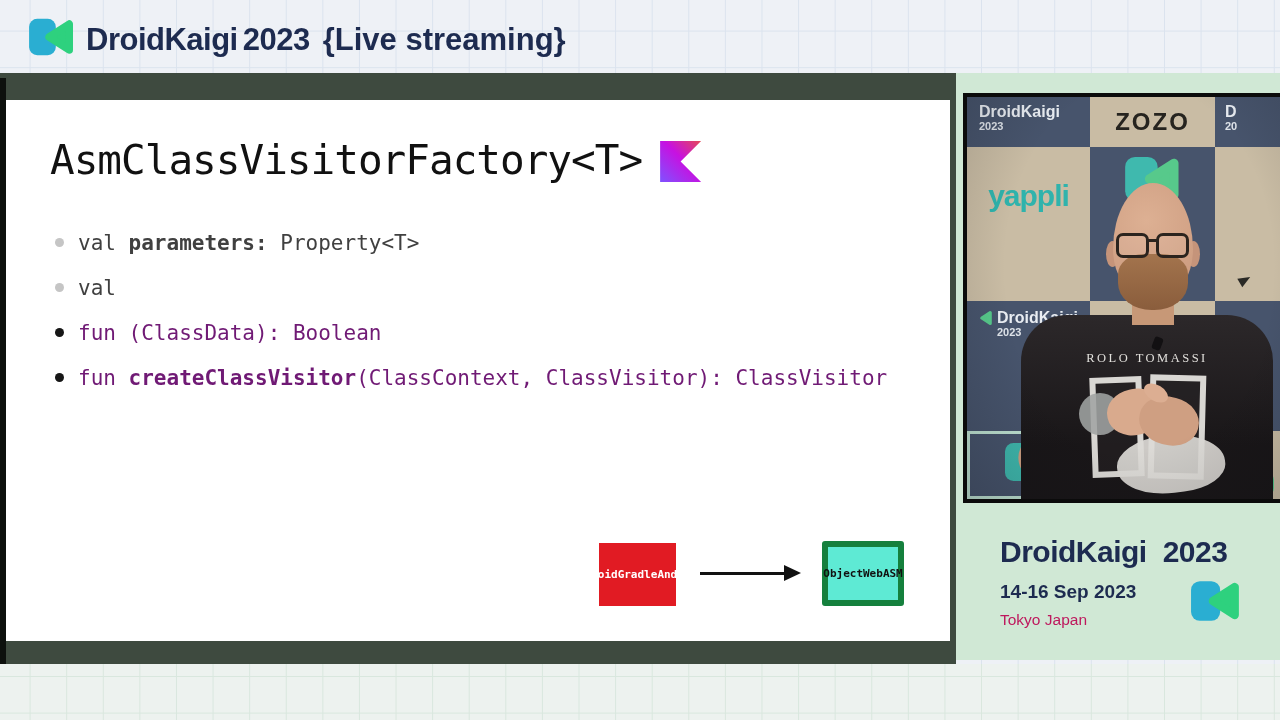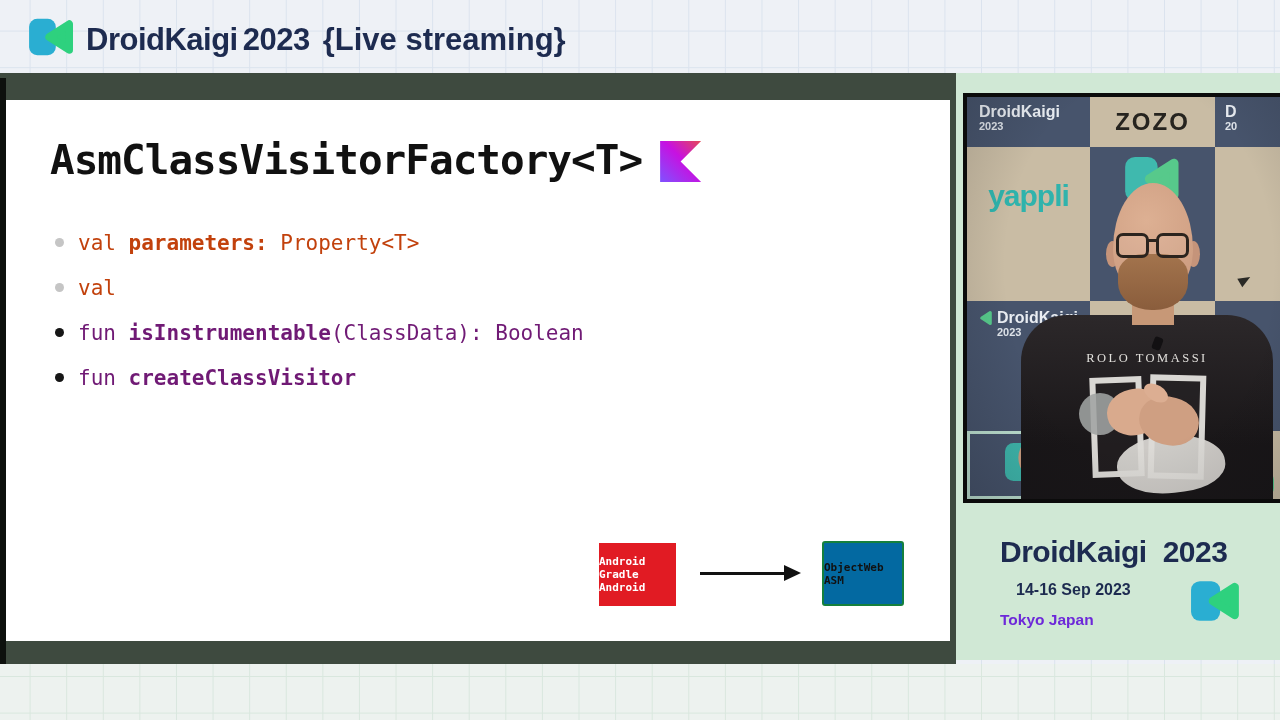--- a/index.html
+++ b/index.html
@@ -24,37 +24,37 @@
   .header-text .year  { font-weight:800; margin-left:5px; letter-spacing:-0.5px; }
   .header-text .live  { font-weight:600; margin-left:13px; letter-spacing:0; }
 
   
   .frame { position:absolute; left:0; top:73px; width:956px; height:591px; background:#3e4a3f; }
   .frame-left-black { position:absolute; left:0; top:78px; width:6px; height:586px; background:#0d100d; }
 
   
   .slide { position:absolute; left:6px; top:100px; width:944px; height:541px; background:#ffffff; }
   .title-row { position:absolute; left:44px; top:30px; height:60px; display:flex; align-items:center; }
-  .slide-title { font-family:"DejaVu Sans Mono", monospace; font-weight:bold; font-size:41px; color:#111111; letter-spacing:-1px; }
+  .slide-title { font-family:"DejaVu Sans Mono", monospace; font-weight:normal; font-size:41px; color:#111111; letter-spacing:-1px; }
   .kotlin-logo { width:41px; height:41px; margin-left:18px; margin-top:3px;
     background:linear-gradient(225deg,#e44857 0%,#c711e1 45%,#7f52ff 100%);
     clip-path:polygon(0 0, 100% 0, 50% 50%, 100% 100%, 0 100%); }
 
   .bullets { position:absolute; left:49px; top:120px; list-style:none; }
   .bullets li { height:45px; display:flex; align-items:center;
     font-family:"DejaVu Sans Mono", monospace; font-size:21px; color:#701a75; white-space:pre; }
   .bullets li .dot { width:9px; height:9px; border-radius:50%; background:#161616; margin-right:14px; flex:0 0 auto; }
   .bullets li b { font-weight:bold; }
-  .bullets li.muted { color:#c2410c; }
+  .bullets li.muted { color:#404040; }
   .bullets li.muted .dot { background:#c5c5c5; }
 
-  .diag-box { position:absolute; display:flex; flex-direction:column; align-items:flex-start; justify-content:center;
+  .diag-box { position:absolute; display:flex; flex-direction:row; align-items:center; justify-content:center;
     font-family:"DejaVu Sans Mono", monospace; font-weight:bold; font-size:11px; line-height:13px; }
   .diag-src { left:593px; top:443px; width:77px; height:63px; background:#e11b23; color:#ffffff; }
-  .diag-dst { left:816px; top:441px; width:82px; height:65px; background:#0369a1; border:2px solid #15803d; border-radius:3px; color:#111; }
+  .diag-dst { left:816px; top:441px; width:82px; height:65px; background:#5eead4; border:6px solid #15803d; border-radius:3px; color:#111; }
   .arrow-line { position:absolute; left:694px; top:472px; width:86px; height:3px; background:#111; }
   .arrow-head { position:absolute; left:778px; top:465px; width:0; height:0;
     border-top:8.5px solid transparent; border-bottom:8.5px solid transparent; border-left:17px solid #111; }
 
   
   .right-panel { position:absolute; left:956px; top:73px; width:324px; height:587px; background:#d0e8d5; }
 
   .video { position:absolute; left:7px; top:20px; width:317px; height:410px;
     border:4px solid #0b0b0b; border-right:none; background:#44536c; overflow:hidden; }
   .tile { position:absolute; overflow:hidden; }
@@ -99,22 +99,22 @@
   .arm-l { left:66px; top:268px; width:48px; height:120px; transform:rotate(24deg); }
   .arm-r { left:230px; top:262px; width:50px; height:122px; transform:rotate(-26deg); }
   .hand1 { left:140px; top:292px; width:56px; height:46px; background:#d9aa8d; border-radius:48%; transform:rotate(-12deg); }
   .hand2 { left:172px; top:300px; width:60px; height:48px; background:#cf9f82; border-radius:48%; transform:rotate(14deg); }
   .thumb { left:176px; top:288px; width:26px; height:16px; background:#dcae92; border-radius:50%; transform:rotate(30deg); }
 
   
   .card-title { position:absolute; left:44px; top:462px; display:flex; color:#1d2b50;
     font-size:30px; font-weight:800; letter-spacing:-0.5px; }
   .card-title .gap { width:16px; }
-  .card-dates { position:absolute; left:60px; top:508px; color:#1d2b50; font-size:16px; font-weight:800; }
-  .card-loc { position:absolute; left:44px; top:538px; color:#6d28d9; font-size:15.5px; font-weight:700; }
+  .card-dates { position:absolute; left:44px; top:508px; color:#1d2b50; font-size:19px; font-weight:800; }
+  .card-loc { position:absolute; left:44px; top:538px; color:#be185d; font-size:15.5px; font-weight:400; }
   .card-logo { position:absolute; left:234px; top:505px; width:52px; height:46px; }
 
   
   .footer { position:absolute; left:0; top:664px; width:1280px; height:56px;
     background-color:#edf2ef;
     background-image:linear-gradient(#d9e7de 1px, transparent 1px), linear-gradient(90deg,#d9e7de 1px, transparent 1px);
     background-size:36.6px 36.6px; background-position:-7px 12px; }
 </style>
 </head>
 <body>
@@ -144,25 +144,25 @@
     <li class="muted">
       <span class="dot"></span>
       <span>val </span><b>parameters:</b><span> Property&lt;T&gt;</span>
     </li>
     <li class="muted">
       <span class="dot"></span>
       <span>val </span>
     </li>
     <li>
       <span class="dot"></span>
-      <span>fun </span><b>isInstrumentable</b><span>(ClassData): Boolean</span>
+      <span>fun </span><span>(ClassData): Boolean</span>
     </li>
     <li>
       <span class="dot"></span>
-      <span>fun </span><b>createClassVisitor</b>
+      <span>fun </span><b>createClassVisitor</b><span>(ClassContext, ClassVisitor): ClassVisitor</span>
     </li>
   </ul>
 
   <div class="diag-box diag-src">
     <span>Android</span>
     <span>Gradle</span>
     <span>Android</span>
   </div>
   <div class="arrow-line"></div>
   <div class="arrow-head"></div>

